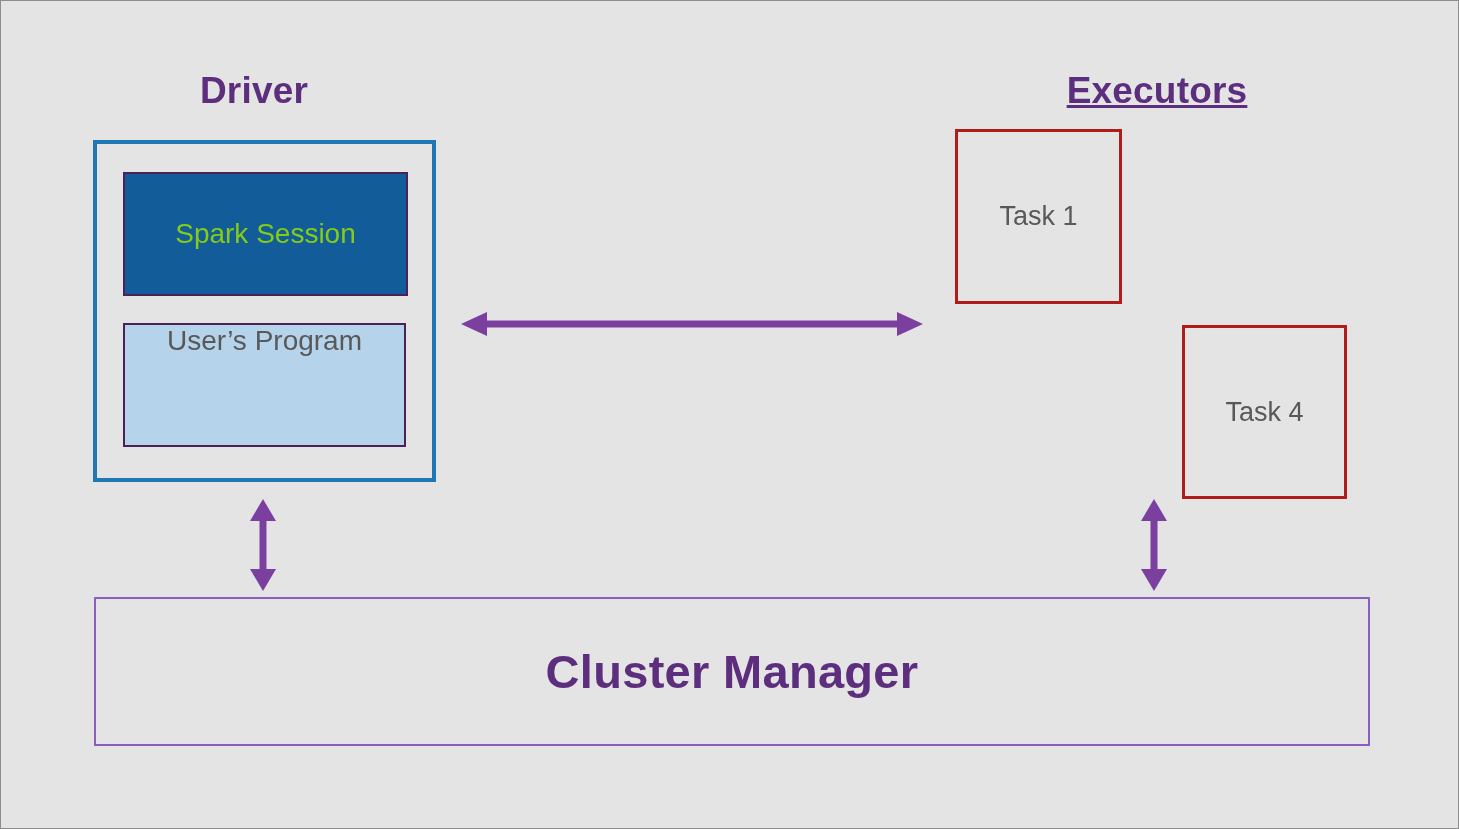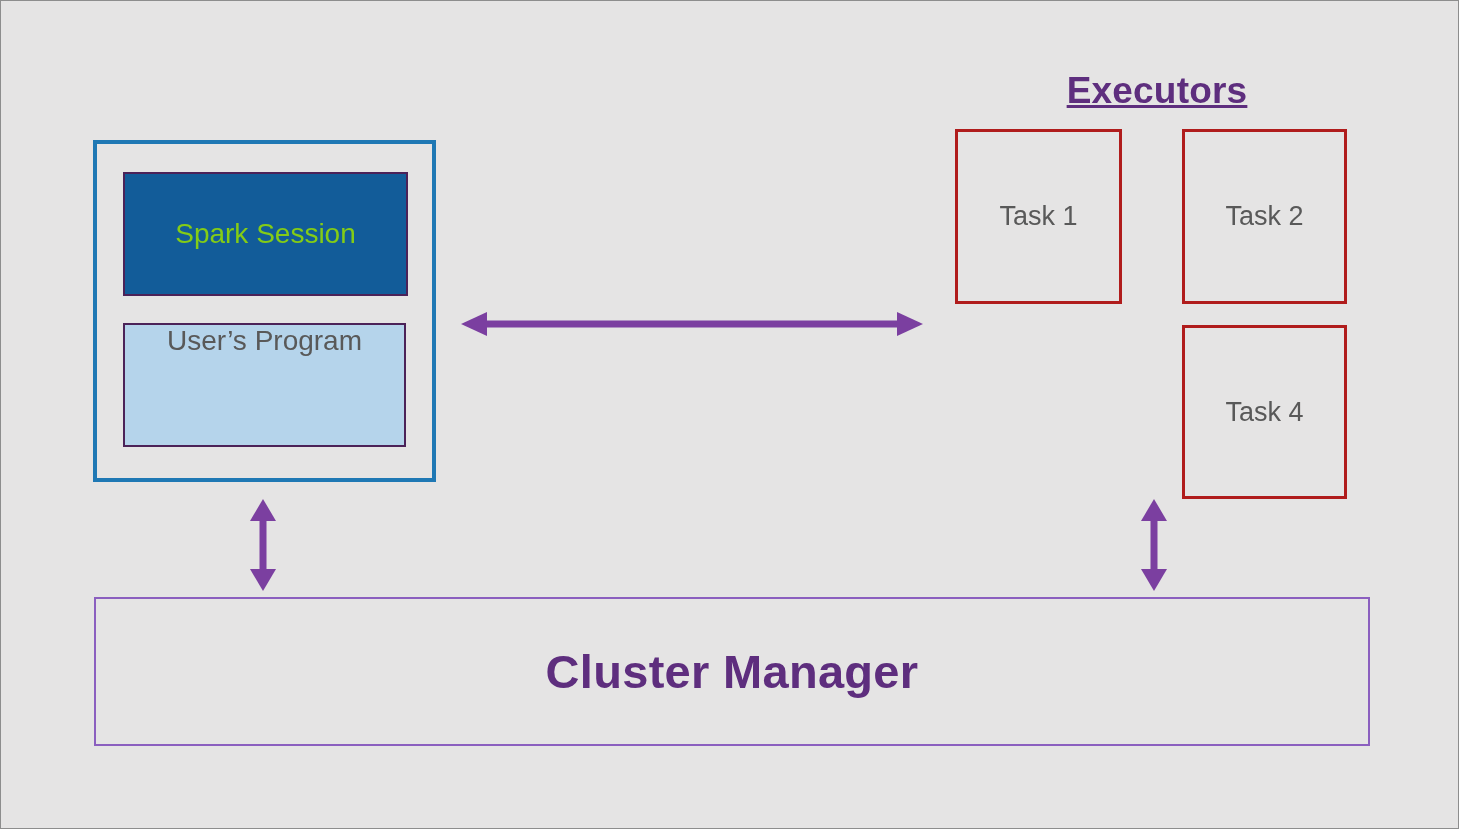--- a/index.html
+++ b/index.html
@@ -139,38 +139,36 @@
   .arrow-svg { position: absolute; overflow: visible; }
   #arrow-driver-executors { left: 460px; top: 305px; width: 462px; height: 36px; }
   #arrow-driver-cluster   { left: 240px; top: 498px; width: 44px;  height: 92px; }
   #arrow-executors-cluster{ left: 1131px;top: 498px; width: 44px;  height: 92px; }
 </style>
 </head>
 <body>
 
 <div id="canvas">
 
+  <div class="heading" id="driver-heading">Driver</div>
 
   <div class="heading" id="executors-heading">Executors</div>
 
   <div id="driver-box"></div>
 
   <div id="spark-session-box">
     <span class="box-label">Spark Session</span>
   </div>
 
   <div id="users-program-box">
     <span class="box-label">User’s Program</span>
   </div>
 
   <div class="task-box" id="task-box-1">
     <span class="box-label">Task 1</span>
-  </div>
-  <div class="task-box" id="task-box-2">
-    <span class="box-label">Task 2</span>
   </div>
   <div class="task-box" id="task-box-4">
     <span class="box-label">Task 4</span>
   </div>
 
   <div id="cluster-manager-box">
     <span class="box-label">Cluster Manager</span>
   </div>
 
   <svg class="arrow-svg" id="arrow-driver-executors" viewBox="0 0 462 36">

